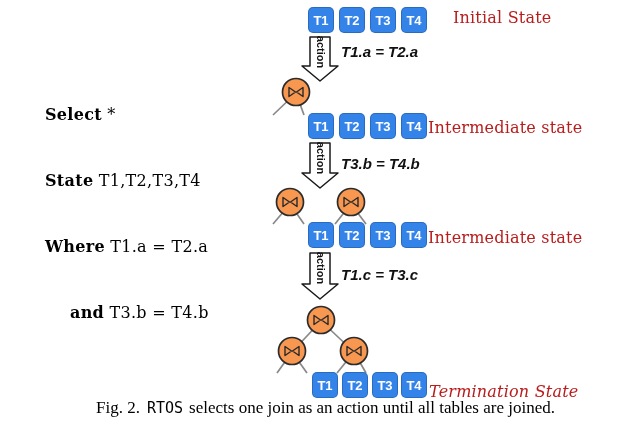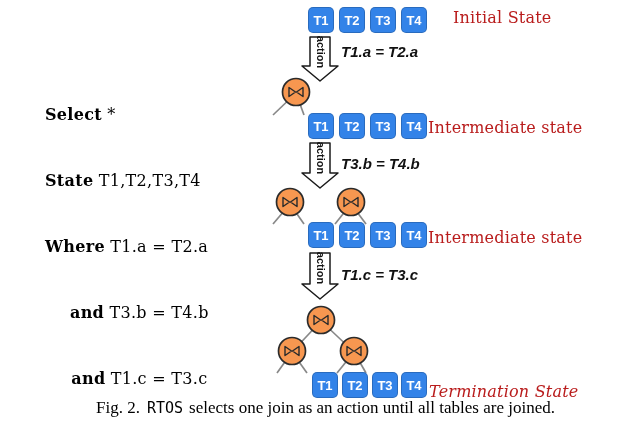--- a/index.html
+++ b/index.html
@@ -123,21 +123,20 @@
         <path fill="none" stroke-width="1.4" stroke-linejoin="round" d="M347,346.5 L353.5,351 L347,355.5 Z M361,346.5 L354.5,351 L361,355.5 Z"></path>
       </g>
     </g>
   </svg>
 
   <div class="sql">
     <div><span class="kw">Select</span><span> *</span></div>
     <div><span class="kw">State</span><span> T1,T2,T3,T4</span></div>
     <div><span class="kw">Where</span><span> T1.a = T2.a</span></div>
     <div class="indent"><span class="kw">and</span><span> T3.b = T4.b</span></div>
-    <div class="indent"><span class="kw">and</span><span> T1.c = T3.c</span></div>
   </div>
 
   <div class="tbox" style="left:260px;top:7px;">T1</div>
   <div class="tbox" style="left:291px;top:7px;">T2</div>
   <div class="tbox" style="left:322px;top:7px;">T3</div>
   <div class="tbox" style="left:353px;top:7px;">T4</div>
 
   <div class="tbox" style="left:260px;top:113px;">T1</div>
   <div class="tbox" style="left:291px;top:113px;">T2</div>
   <div class="tbox" style="left:322px;top:113px;">T3</div>

